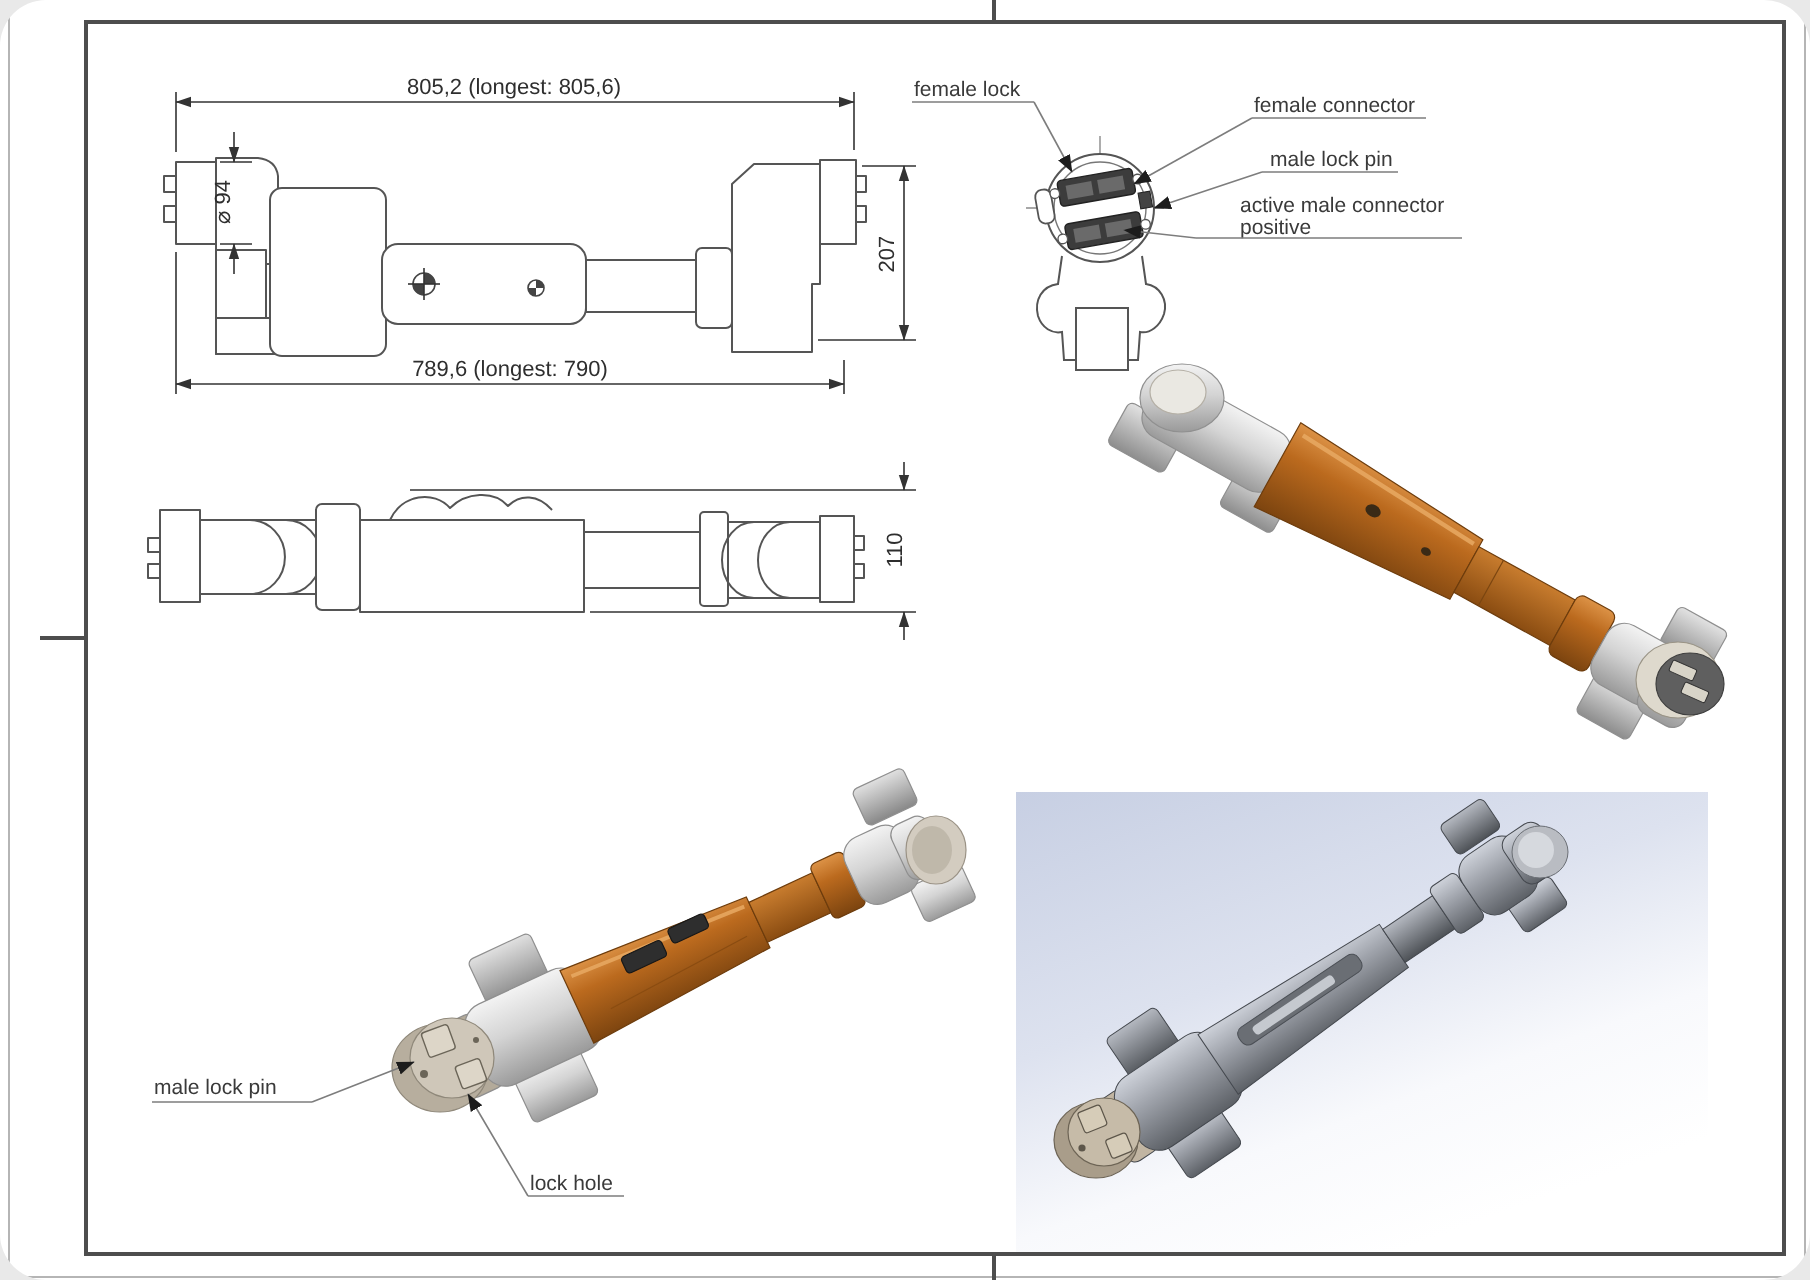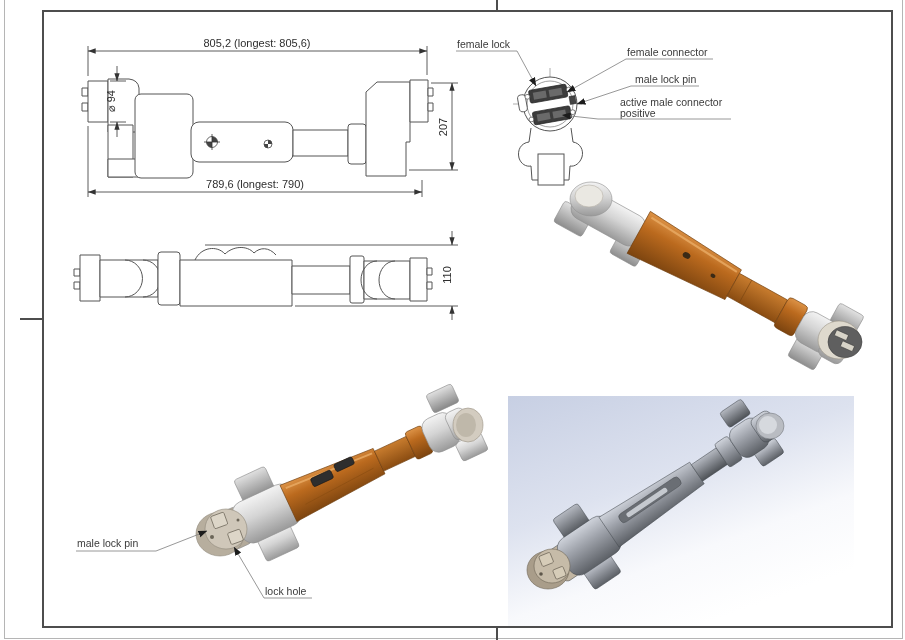--- a/index.html
+++ b/index.html
@@ -1,18 +1,18 @@
 <!DOCTYPE html>
 <html><head>
 <meta charset="utf-8">
 <style>
   html,body{margin:0;padding:0;background:#e9e9e9;}
   #page{
     position:relative;width:905px;height:640px;background:#ffffff;
-    font-family:"Liberation Sans", sans-serif;color:#2b2b2b;overflow:hidden;
+    font-family:"Liberation Sans", sans-serif;color:#2b2b2b;overflow:hidden;border-radius:23px;
   }
   .paper-edge{
     position:absolute;left:4px;top:0;width:897px;height:638px;
     border-left:1px solid #b5b5b5;border-right:1px solid #b5b5b5;border-bottom:1px solid #b5b5b5;
     pointer-events:none;
   }
   .frame{
     position:absolute;left:42px;top:10px;width:851px;height:618px;
     border:2px solid #4d4d4d;box-sizing:border-box;pointer-events:none;
   }

